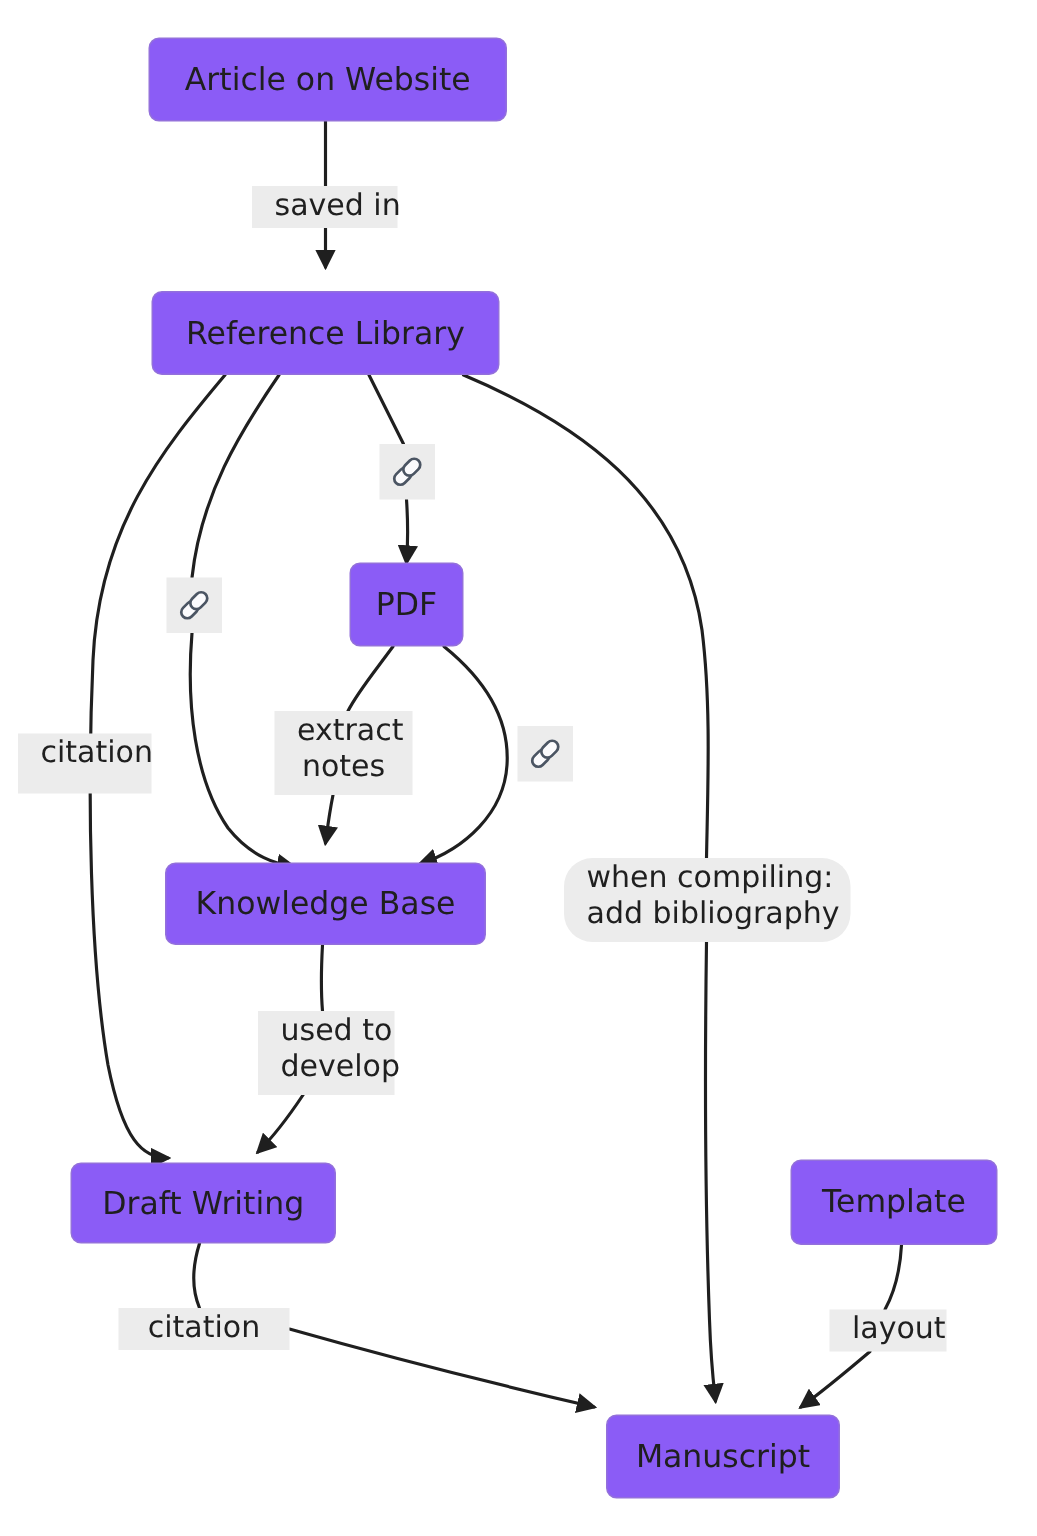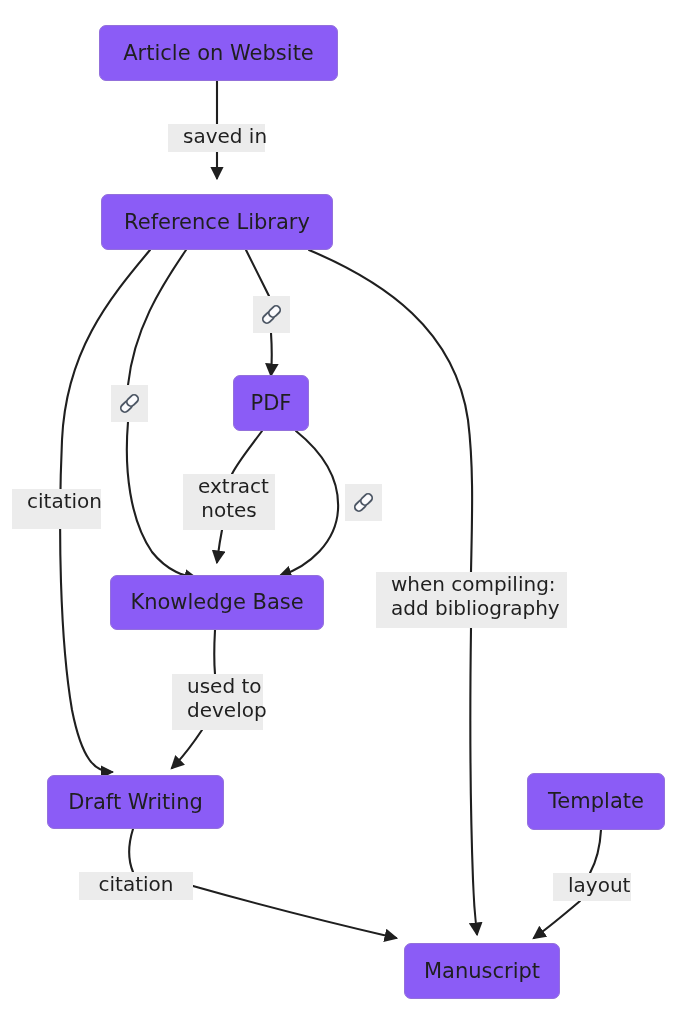--- a/index.html
+++ b/index.html
@@ -128,21 +128,21 @@
     <span>Manuscript</span>
   </div>
 
   <div class="edge-label" style="left:168px; top:124px; width:97px;  height:28px;">saved in</div>
 
   <div class="edge-label" style="left:12px;  top:489px; width:89px;  height:40px;">citation</div>
 
   <div class="edge-label" style="left:183px; top:474px; width:92px;  height:56px;">extract
 notes</div>
 
-  <div class="edge-label left-align" style="left:376px; top:572px; width:191px; height:56px;">when compiling:
+  <div class="edge-label left-align" style="left:376px; top:572px; width:191px; height:56px;border-radius:19px;">when compiling:
 add bibliography</div>
 
   <div class="edge-label" style="left:172px; top:674px; width:91px;  height:56px;">used to
 develop</div>
 
   <div class="edge-label" style="left:79px;  top:872px; width:114px; height:28px;">citation</div>
 
   <div class="edge-label" style="left:553px; top:873px; width:78px;  height:28px;">layout</div>
 
   <div class="icon-label" style="left:253px; top:296px; width:37px; height:37px;">

